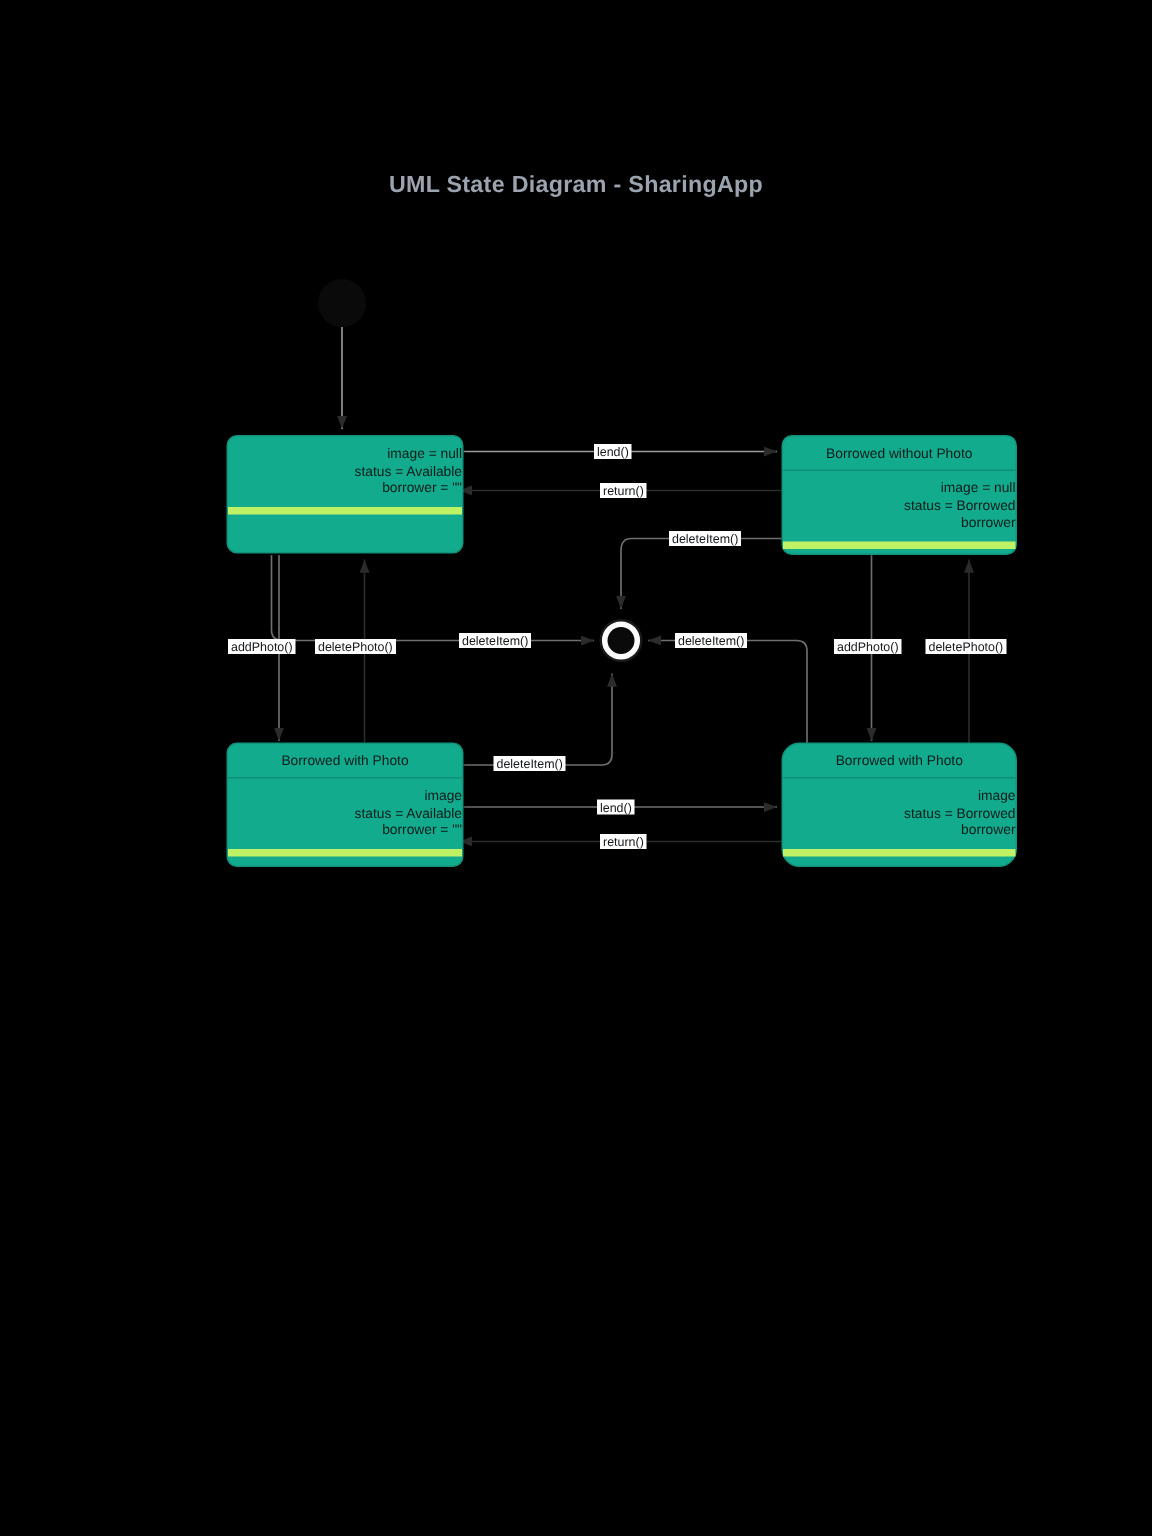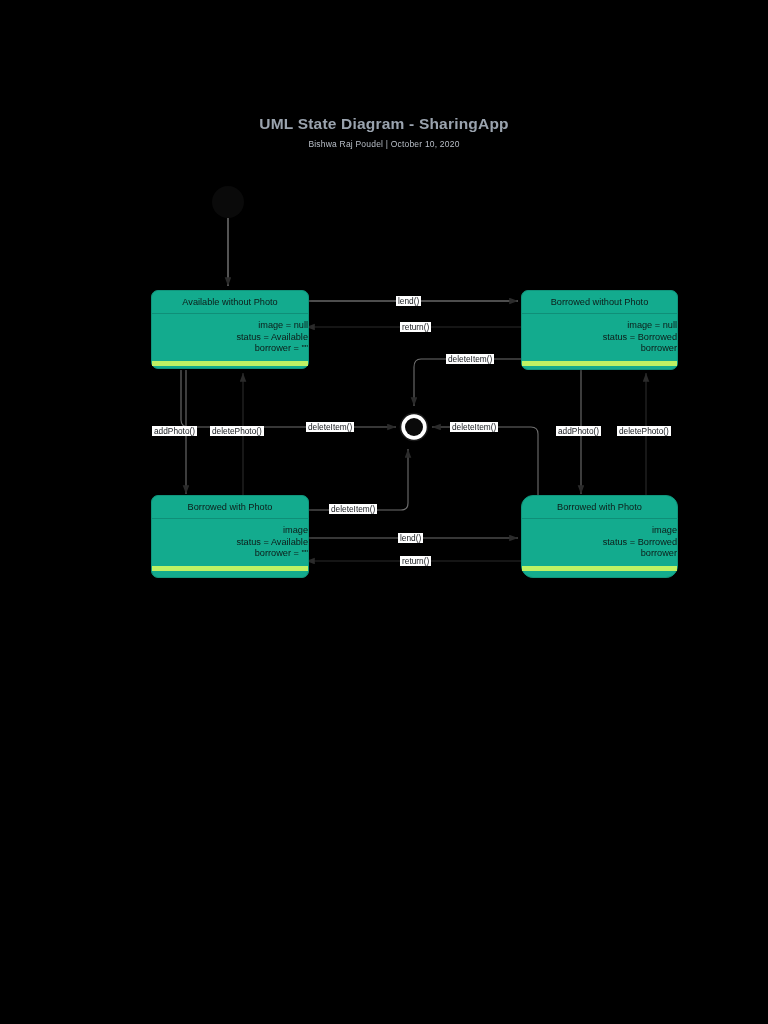--- a/index.html
+++ b/index.html
@@ -91,21 +91,20 @@
     line-height: 10px;
   }
 </style>
 </head>
 <body>
 
 <div id="page">
 
   <div id="header">
     <div id="doc-title">UML State Diagram - SharingApp</div>
-    <div id="doc-subtitle">Bishwa Raj Poudel  |  October 10, 2020</div>
   </div>
 
   <svg class="diagram" viewBox="0 0 768 1024" xmlns="http://www.w3.org/2000/svg">
     <defs>
       <marker id="arrow" markerWidth="9" markerHeight="9" refX="8" refY="3" orient="auto" markerUnits="strokeWidth">
         <path d="M0,0 L8,3 L0,6 z" fill="#2b2b2b"></path>
       </marker>
     </defs>
 
     <circle cx="228" cy="202" r="16" fill="#0a0a0a"></circle>
@@ -130,21 +129,20 @@
     <path d="M181,370 L181,420 Q181,427 189,427 L396,427" fill="none" stroke="#6f6f6f" stroke-width="1.1" marker-end="url(#arrow)"></path>
 
     <path d="M521,359 L421,359 Q414,359 414,367 L414,406" fill="none" stroke="#6f6f6f" stroke-width="1.1" marker-end="url(#arrow)"></path>
 
     <path d="M309,510 L401,510 Q408,510 408,503 L408,449" fill="none" stroke="#6f6f6f" stroke-width="1.1" marker-end="url(#arrow)"></path>
 
     <path d="M538,498 L538,434 Q538,427 531,427 L432,427" fill="none" stroke="#6f6f6f" stroke-width="1.1" marker-end="url(#arrow)"></path>
   </svg>
 
   <div class="state-box" style="left:151px; top:290px; width:158px; height:79px;">
-    <div class="state-title">Available without Photo</div>
     <div class="state-attrs">
       <div>image = null</div>
       <div>status = Available</div>
       <div>borrower = ""</div>
     </div>
     <div class="state-ops"></div>
   </div>
 
   <div class="state-box" style="left:521px; top:290px; width:157px; height:80px;">
     <div class="state-title">Borrowed without Photo</div>

